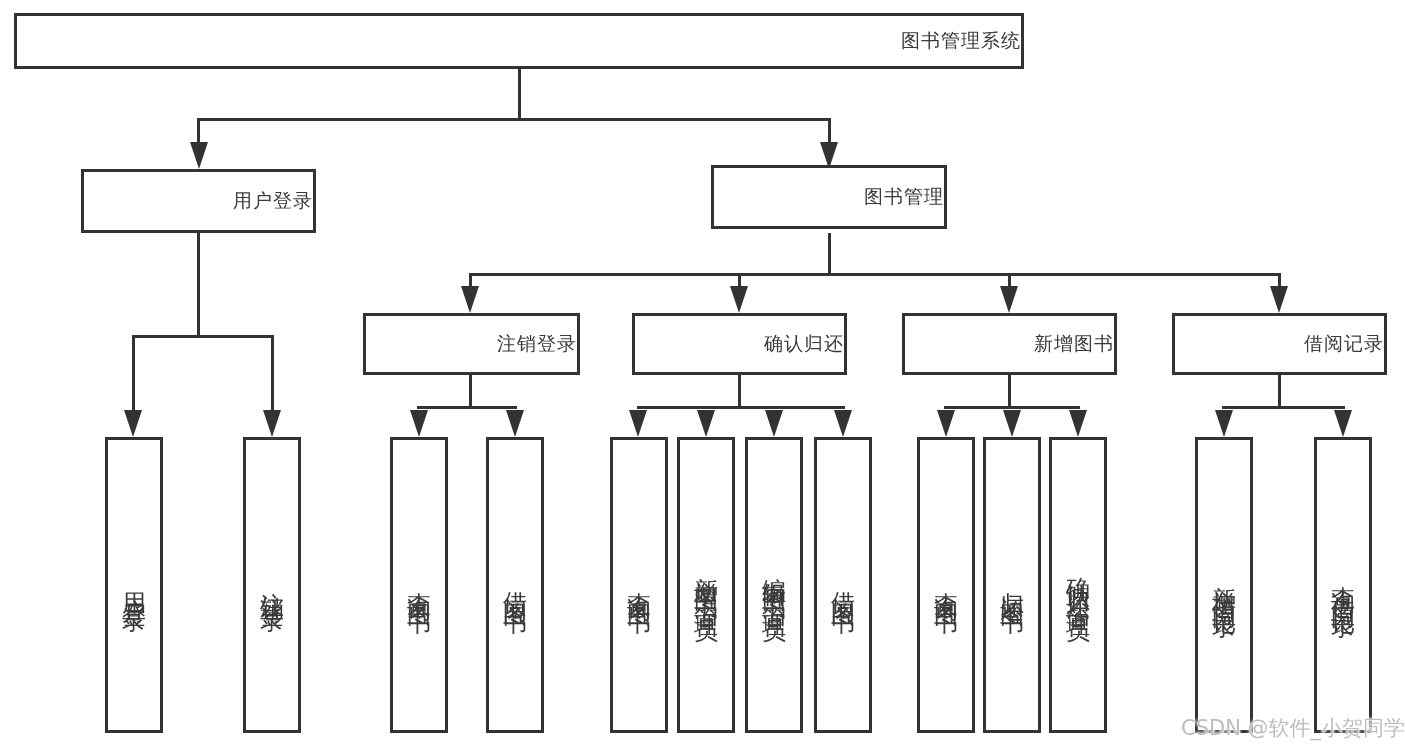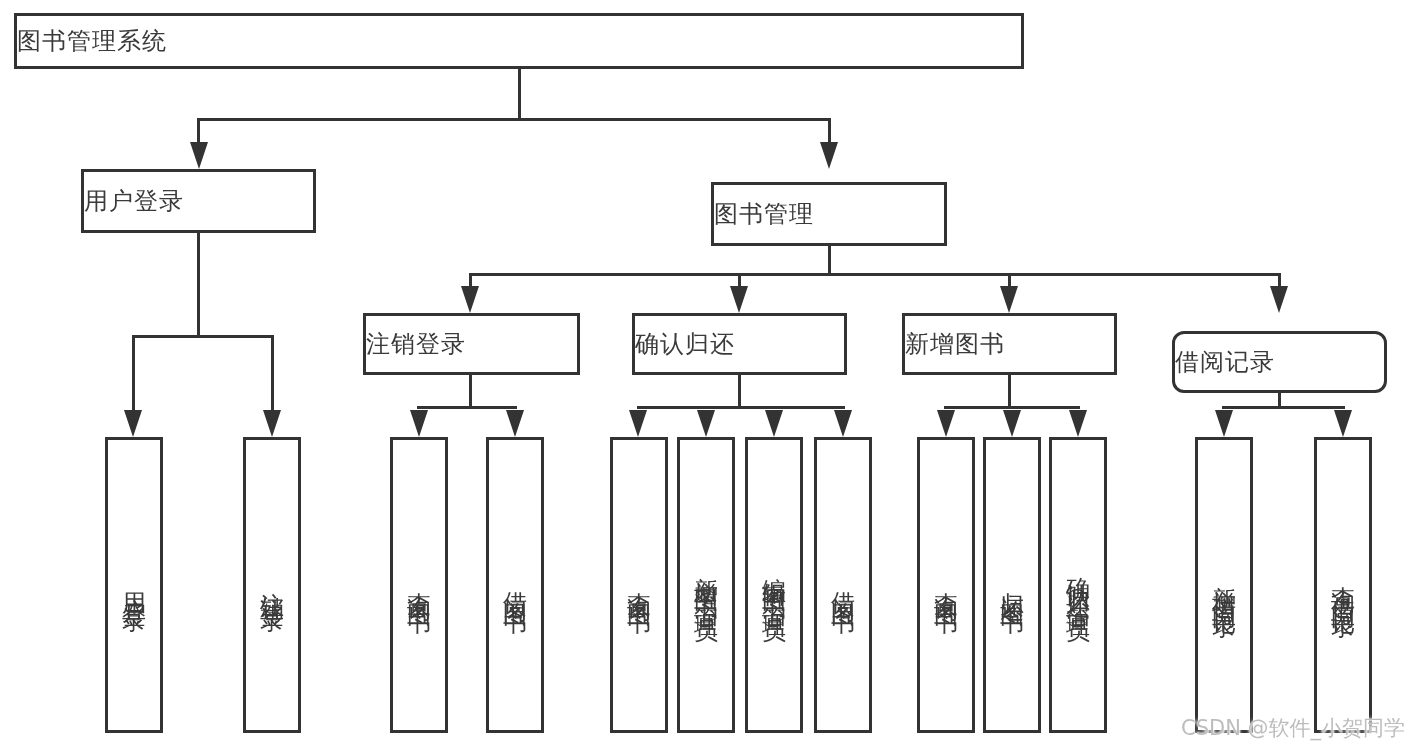--- a/index.html
+++ b/index.html
@@ -18,22 +18,22 @@
   .stage {
     position: relative;
     width: 1405px; height: 747px;
     background: var(--background);
   }
   
   .hbox {
     position: absolute;
     border: 3px solid var(--line);
     background: var(--background);
-    display: flex; align-items: center; justify-content: flex-start;
-    font-size: 24px;
+    display: flex; align-items: center; justify-content: flex-end;
+    font-size: 19px;
     color: var(--text);
     letter-spacing: 1px;
     white-space: nowrap;
     z-index: 2;
   }
   
   .leaf {
     position: absolute;
     top: 437px;
     width: 58px; height: 296px;
@@ -132,34 +132,34 @@
   <div class="ah" style="left:1215px; top:410px;"></div>
   <div class="ah" style="left:1334px; top:410px;"></div>
 
   <div class="hbox" style="left:14px; top:13px; width:1010px; height:56px;">
     <span>图书管理系统</span>
   </div>
 
   <div class="hbox" style="left:81px; top:169px; width:235px; height:64px;">
     <span>用户登录</span>
   </div>
-  <div class="hbox" style="left:711px; top:182px; width:236px; height:64px;">
+  <div class="hbox" style="left:711px; top:165px; width:236px; height:64px;">
     <span>图书管理</span>
   </div>
 
   <div class="hbox" style="left:363px; top:313px; width:217px; height:62px;">
     <span>注销登录</span>
   </div>
   <div class="hbox" style="left:632px; top:313px; width:215px; height:62px;">
     <span>确认归还</span>
   </div>
   <div class="hbox" style="left:902px; top:313px; width:215px; height:62px;">
     <span>新增图书</span>
   </div>
-  <div class="hbox" style="left:1172px; top:331px; width:215px; height:62px;border-radius:12px;">
+  <div class="hbox" style="left:1172px; top:313px; width:215px; height:62px;">
     <span>借阅记录</span>
   </div>
 
   <div class="leaf" style="left:105px;">
     <span class="vtext">用户登录</span>
   </div>
   <div class="leaf" style="left:243px;">
     <span class="vtext">注销登录</span>
   </div>
 

